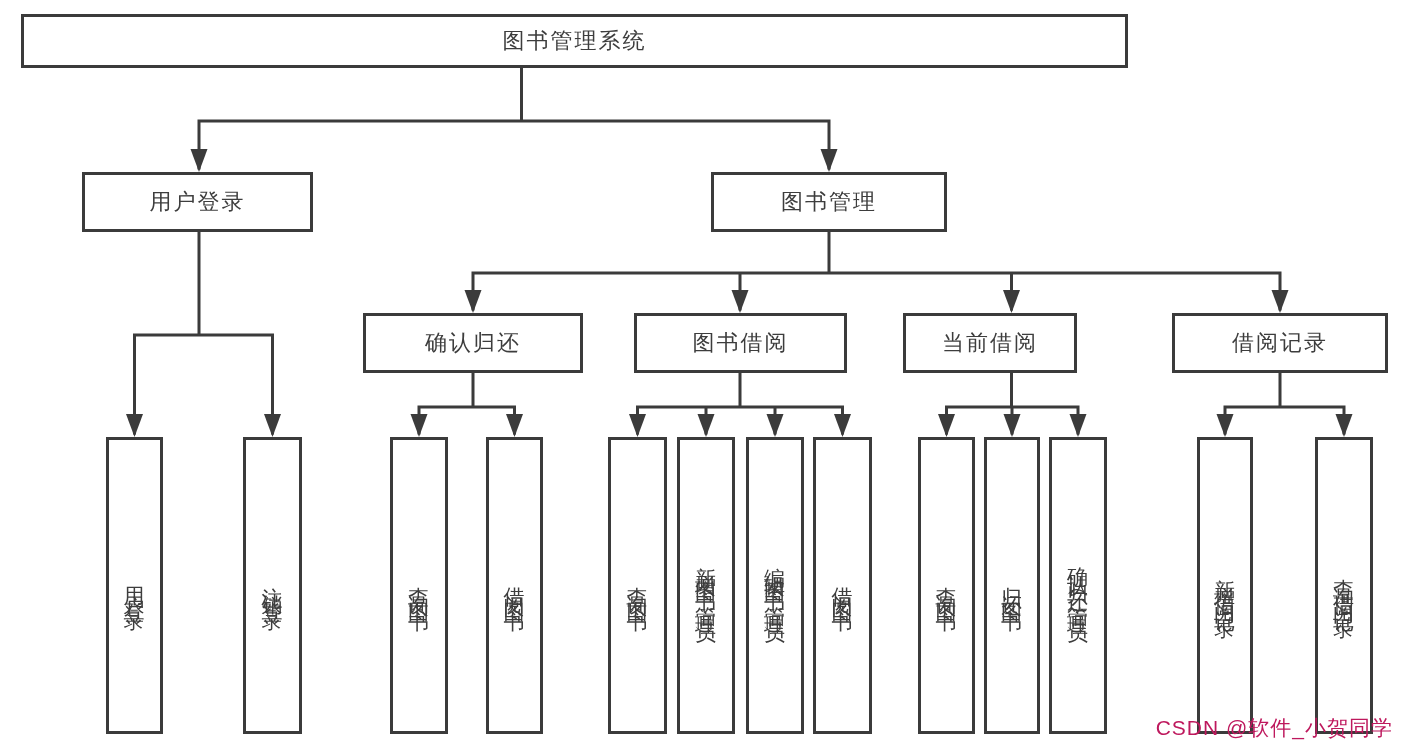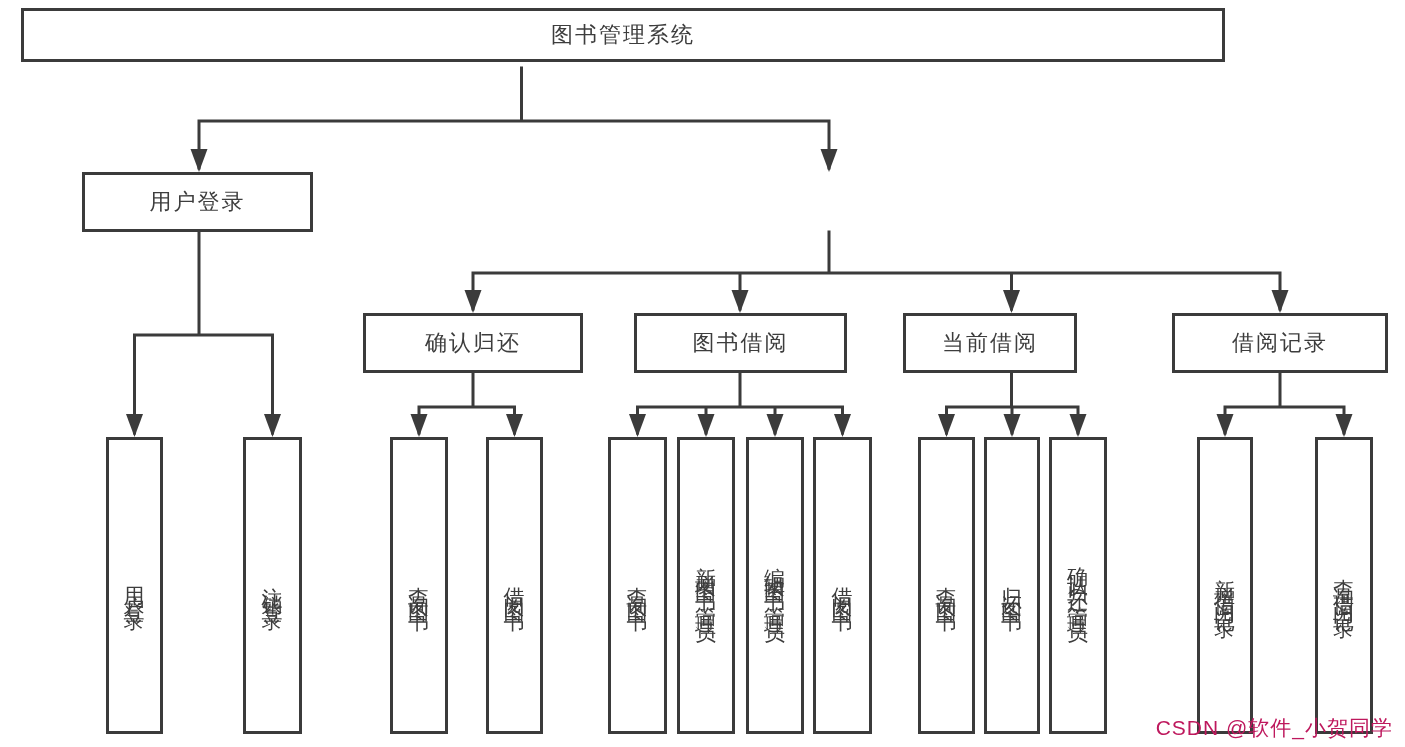--- a/index.html
+++ b/index.html
@@ -104,23 +104,24 @@
     <use href="#arrowhead" x="1012" y="437"></use>
     <use href="#arrowhead" x="1078" y="437"></use>
 
     <g stroke="#3b3b3b" stroke-width="3" fill="none" stroke-linecap="square">
       <path d="M1280 373 V407 M1225 407 H1344 M1225 407 V433 M1344 407 V433"></path>
     </g>
     <use href="#arrowhead" x="1225" y="437"></use>
     <use href="#arrowhead" x="1344" y="437"></use>
   </svg>
 
-  <div class="box hbox" style="left:21px; top:8px; width:1204px; height:54px;">图书管理系统</div>
+  <div class="box hbox" style="left:21px; top:14px; width:1107px; height:54px;">图书管理系统</div>
 
   <div class="box hbox" style="left:82px; top:172px; width:231px; height:60px;">用户登录</div>
+  <div class="box hbox" style="left:711px; top:172px; width:236px; height:60px;">图书管理</div>
 
   <div class="box hbox" style="left:363px; top:313px; width:220px; height:60px;">确认归还</div>
   <div class="box hbox" style="left:634px; top:313px; width:213px; height:60px;">图书借阅</div>
   <div class="box hbox" style="left:903px; top:313px; width:174px; height:60px;">当前借阅</div>
   <div class="box hbox" style="left:1172px; top:313px; width:216px; height:60px;">借阅记录</div>
 
   <div class="box vbox" style="left:106px; top:437px; width:57px; height:297px;">用户登录</div>
   <div class="box vbox" style="left:243px; top:437px; width:59px; height:297px;">注销登录</div>
 
   <div class="box vbox" style="left:390px; top:437px; width:58px; height:297px;">查询图书</div>

